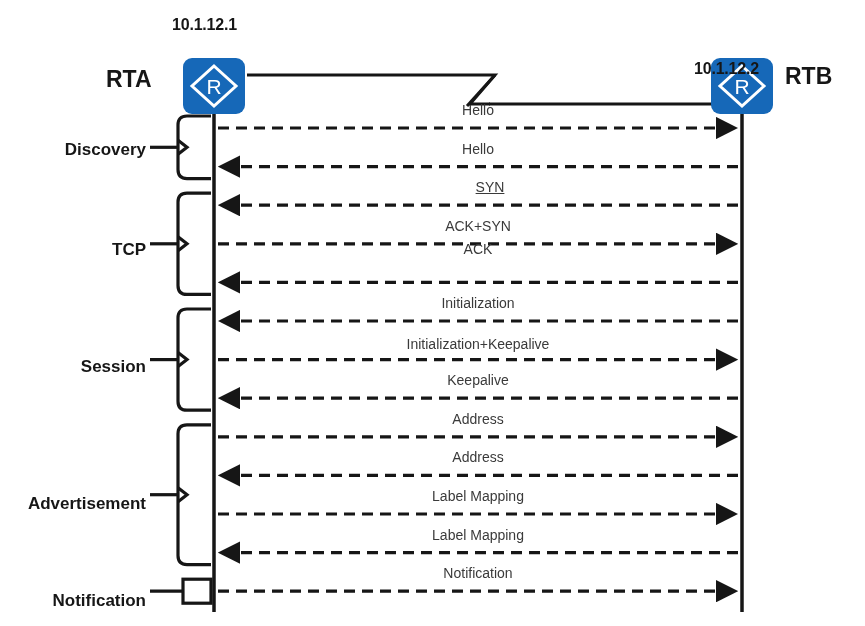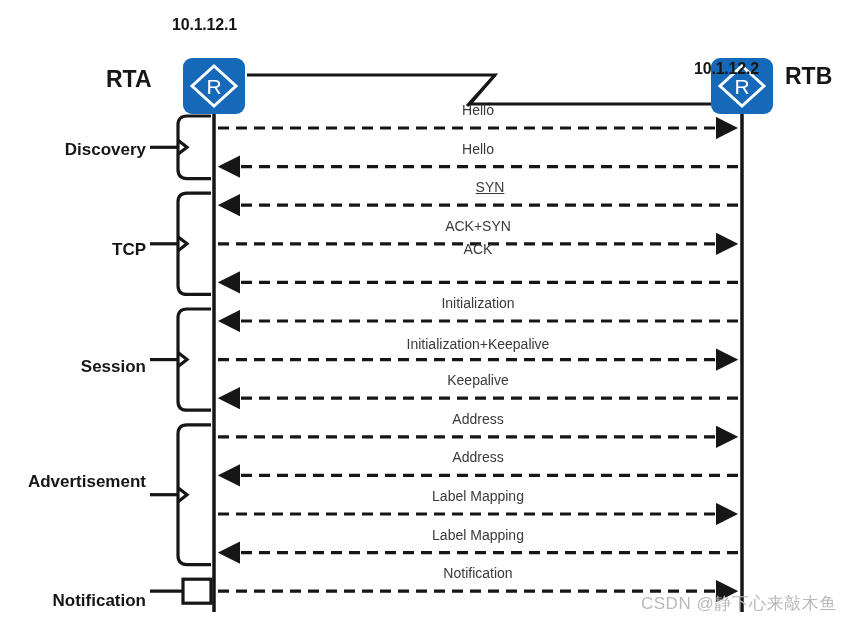--- a/index.html
+++ b/index.html
@@ -130,34 +130,33 @@
       <polygon points="31,8 53,28 31,48 9,28" fill="none" stroke="#ffffff" stroke-width="3"></polygon>
       <text x="31" y="36" text-anchor="middle" font-family="Liberation Sans, sans-serif" font-size="21" fill="#ffffff">R</text>
     </svg>
   </div>
   <div class="ip-label" style="left:694px;top:16px;margin-top:44px;">10.1.12.2</div>
   <div class="router-name" style="left:785px;top:63px;">RTB</div>
 
   <div class="phase-label" style="left:0px;top:140px;width:146px;">Discovery</div>
   <div class="phase-label" style="left:0px;top:357px;width:146px;">Session</div>
   <div class="phase-label" style="left:0px;top:240px;width:146px;">TCP</div>
-  <div class="phase-label" style="left:0px;top:472px;width:146px;">Advertisement</div>
+  <div class="phase-label" style="left:0px;top:494px;width:146px;">Advertisement</div>
   <div class="phase-label" style="left:0px;top:591px;width:146px;">Notification</div>
 
   <div id="msg-labels">
       <div class="msg-label" style="left: 478px; top: 102px;">Hello</div>
       <div class="msg-label" style="left: 478px; top: 140.6px;">Hello</div>
       <div class="msg-label" style="left: 490px; top: 179.2px; text-decoration: underline;">SYN</div>
       <div class="msg-label" style="left: 478px; top: 217.8px; text-align: center;">ACK+SYN</div>
       <div class="msg-label" style="left: 478px; top: 241px;">ACK</div>
       <div class="msg-label" style="left: 478px; top: 295px;">Initialization</div>
       <div class="msg-label" style="left: 478px; top: 336px;">Initialization+Keepalive</div>
       <div class="msg-label" style="left: 478px; top: 372.2px;">Keepalive</div>
       <div class="msg-label" style="left: 478px; top: 410.8px;">Address</div>
       <div class="msg-label" style="left: 478px; top: 449.4px;">Address</div>
       <div class="msg-label" style="left: 478px; top: 488px;">Label Mapping</div>
       <div class="msg-label" style="left: 478px; top: 526.6px;">Label Mapping</div>
       <div class="msg-label" style="left: 478px; top: 565.2px;">Notification</div>
     </div>
 
-  <div class="watermark" style="left:641px;top:592px;">CSDN @静下心来敲木鱼</div>
 
 </div>
 
 </body></html>

